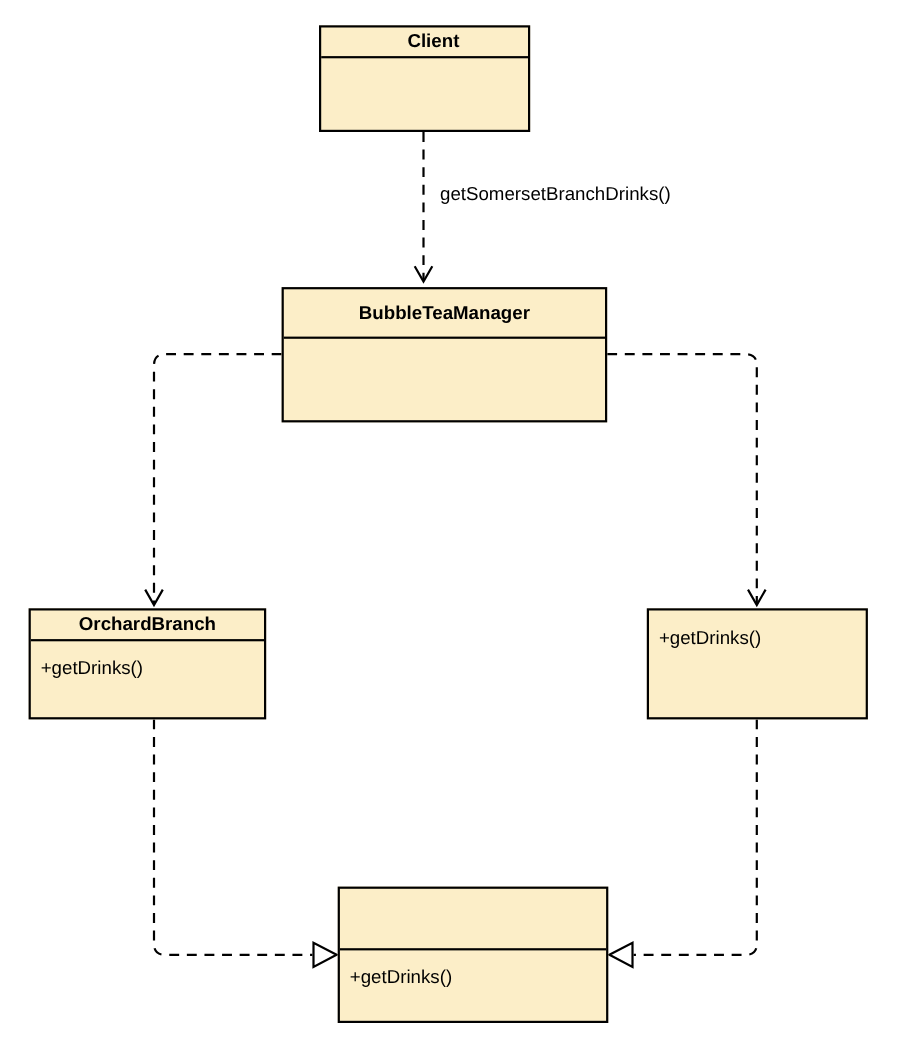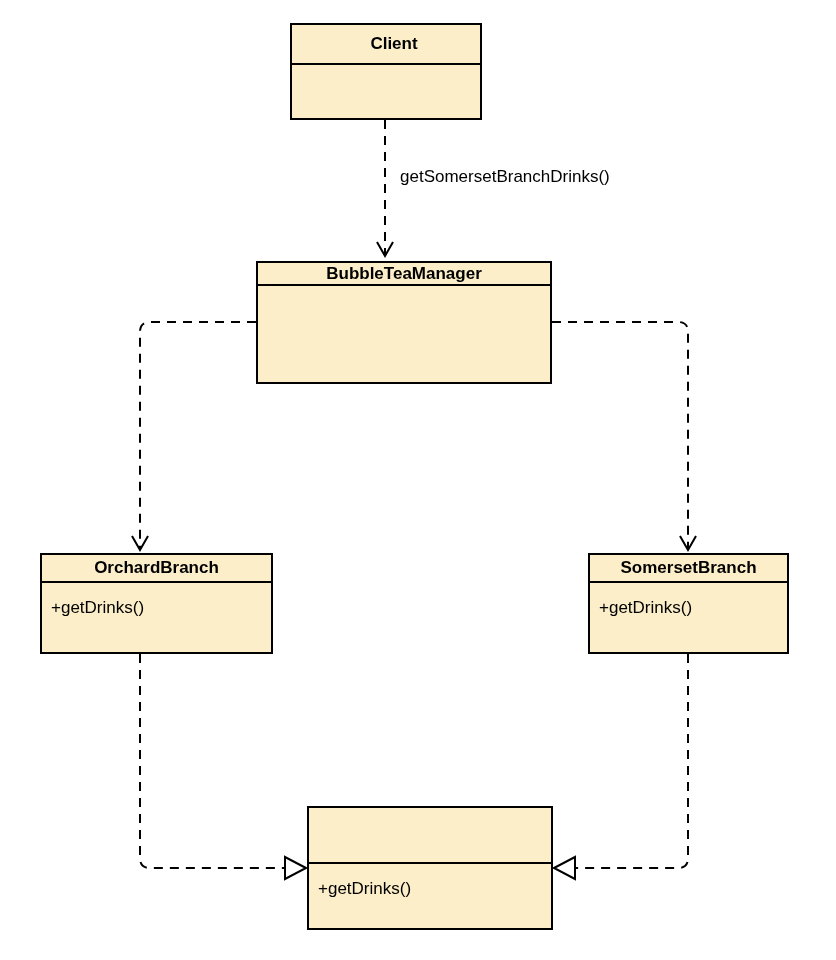--- a/index.html
+++ b/index.html
@@ -92,49 +92,46 @@
     <path class="arrow-open" d="M 680 536 L 688 550 L 696 536"></path>
 
     <path class="edge" d="M 140 654 V 858 Q 140 868 150 868 H 284"></path>
     <polygon class="arrow-hollow" points="306,868 285,857 285,879"></polygon>
 
     <path class="edge" d="M 688 654 V 858 Q 688 868 678 868 H 576"></path>
     <polygon class="arrow-hollow" points="554,868 575,857 575,879"></polygon>
   </svg>
 
   <div class="uml-class" style="left:290px; top:23px; width:192px; height:97px;">
-    <div class="uml-title" style="height:40px;padding-left:16px;">
+    <div class="uml-title" style="height:28px;padding-left:16px;">
       <span>Client</span>
     </div>
     <div class="uml-body"></div>
   </div>
 
   <div class="edge-label" style="left:400px; top:166px;">getSomersetBranchDrinks()</div>
 
   <div class="uml-class" style="left:256px; top:261px; width:296px; height:123px;">
-    <div class="uml-title" style="height:23px;align-items:center;">
+    <div class="uml-title" style="height:45px;align-items:center;">
       <span>BubbleTeaManager</span>
     </div>
     <div class="uml-body">
     </div>
   </div>
 
-  <div class="uml-class" style="left:40px; top:553px; width:233px; height:101px;">
+  <div class="uml-class" style="left:26px; top:553px; width:216px; height:101px;">
     <div class="uml-title" style="height:28px;">
       <span>OrchardBranch</span>
     </div>
     <div class="uml-body">
       <div>+getDrinks()</div>
     </div>
   </div>
 
   <div class="uml-class" style="left:588px; top:553px; width:201px; height:101px;">
-    <div class="uml-title" style="height:28px;">
-      <span>SomersetBranch</span>
-    </div>
     <div class="uml-body">
       <div>+getDrinks()</div>
     </div>
   </div>
 
   <div class="uml-class" style="left:307px; top:806px; width:246px; height:124px;">
     <div class="uml-title" style="height:56px;">
     </div>
     <div class="uml-body">
       <div>+getDrinks()</div>

